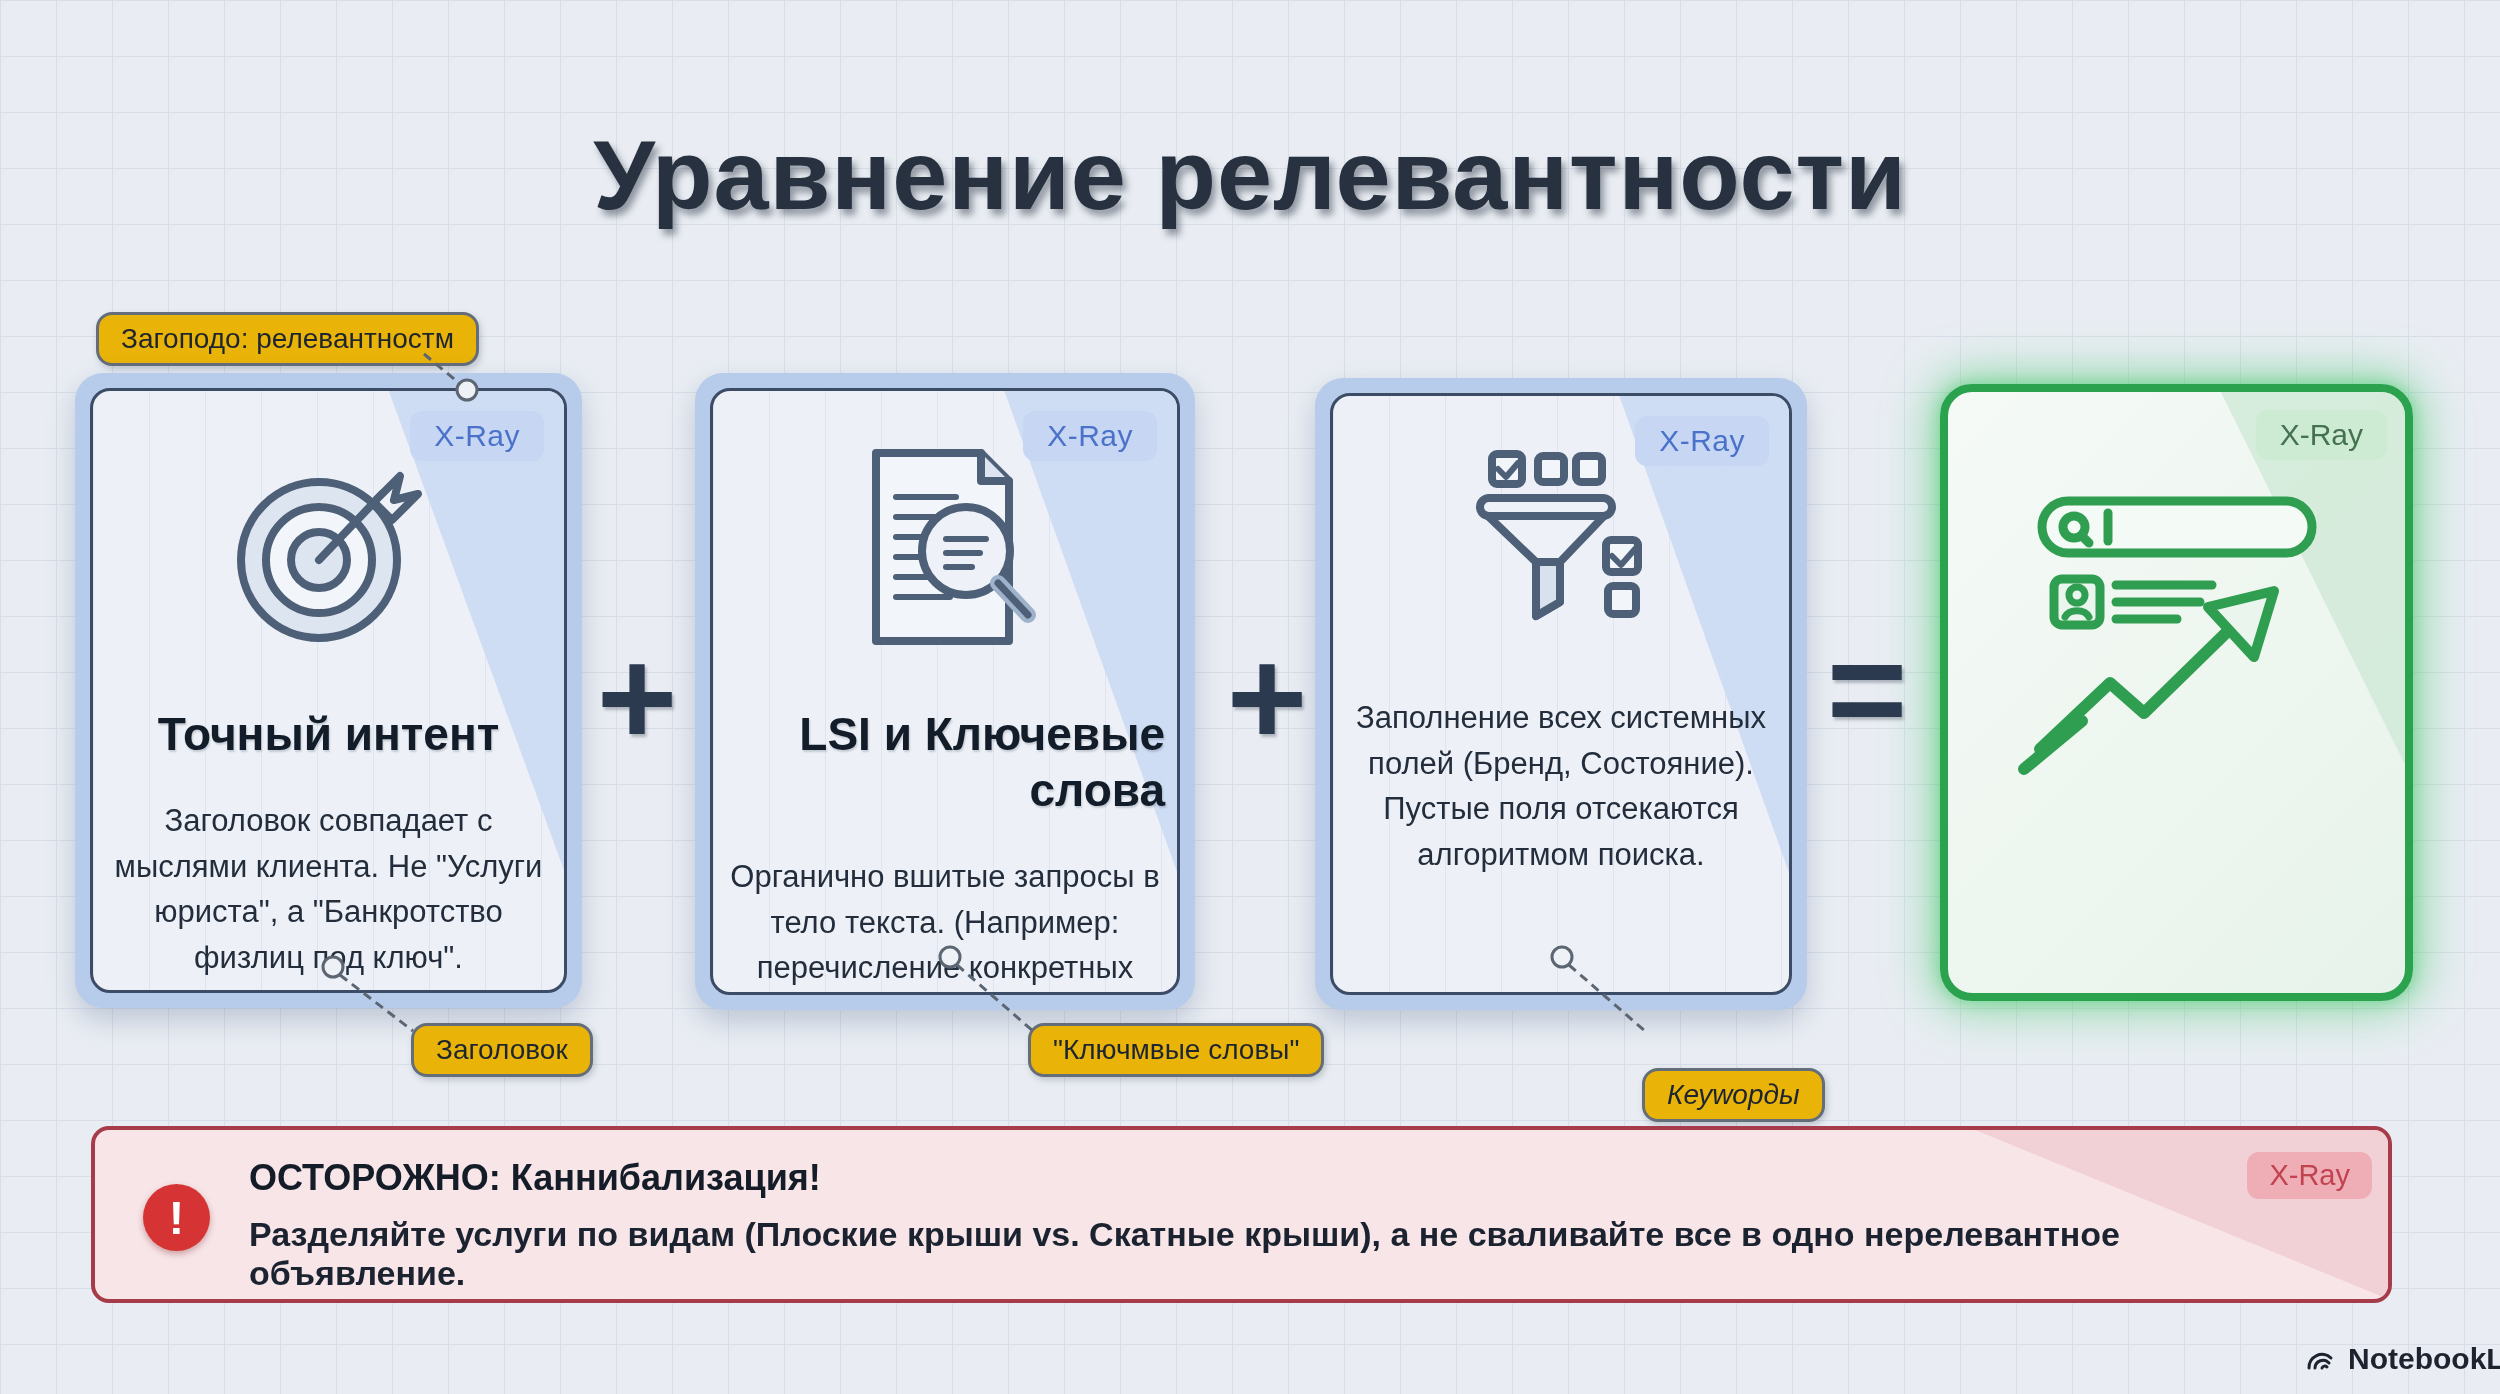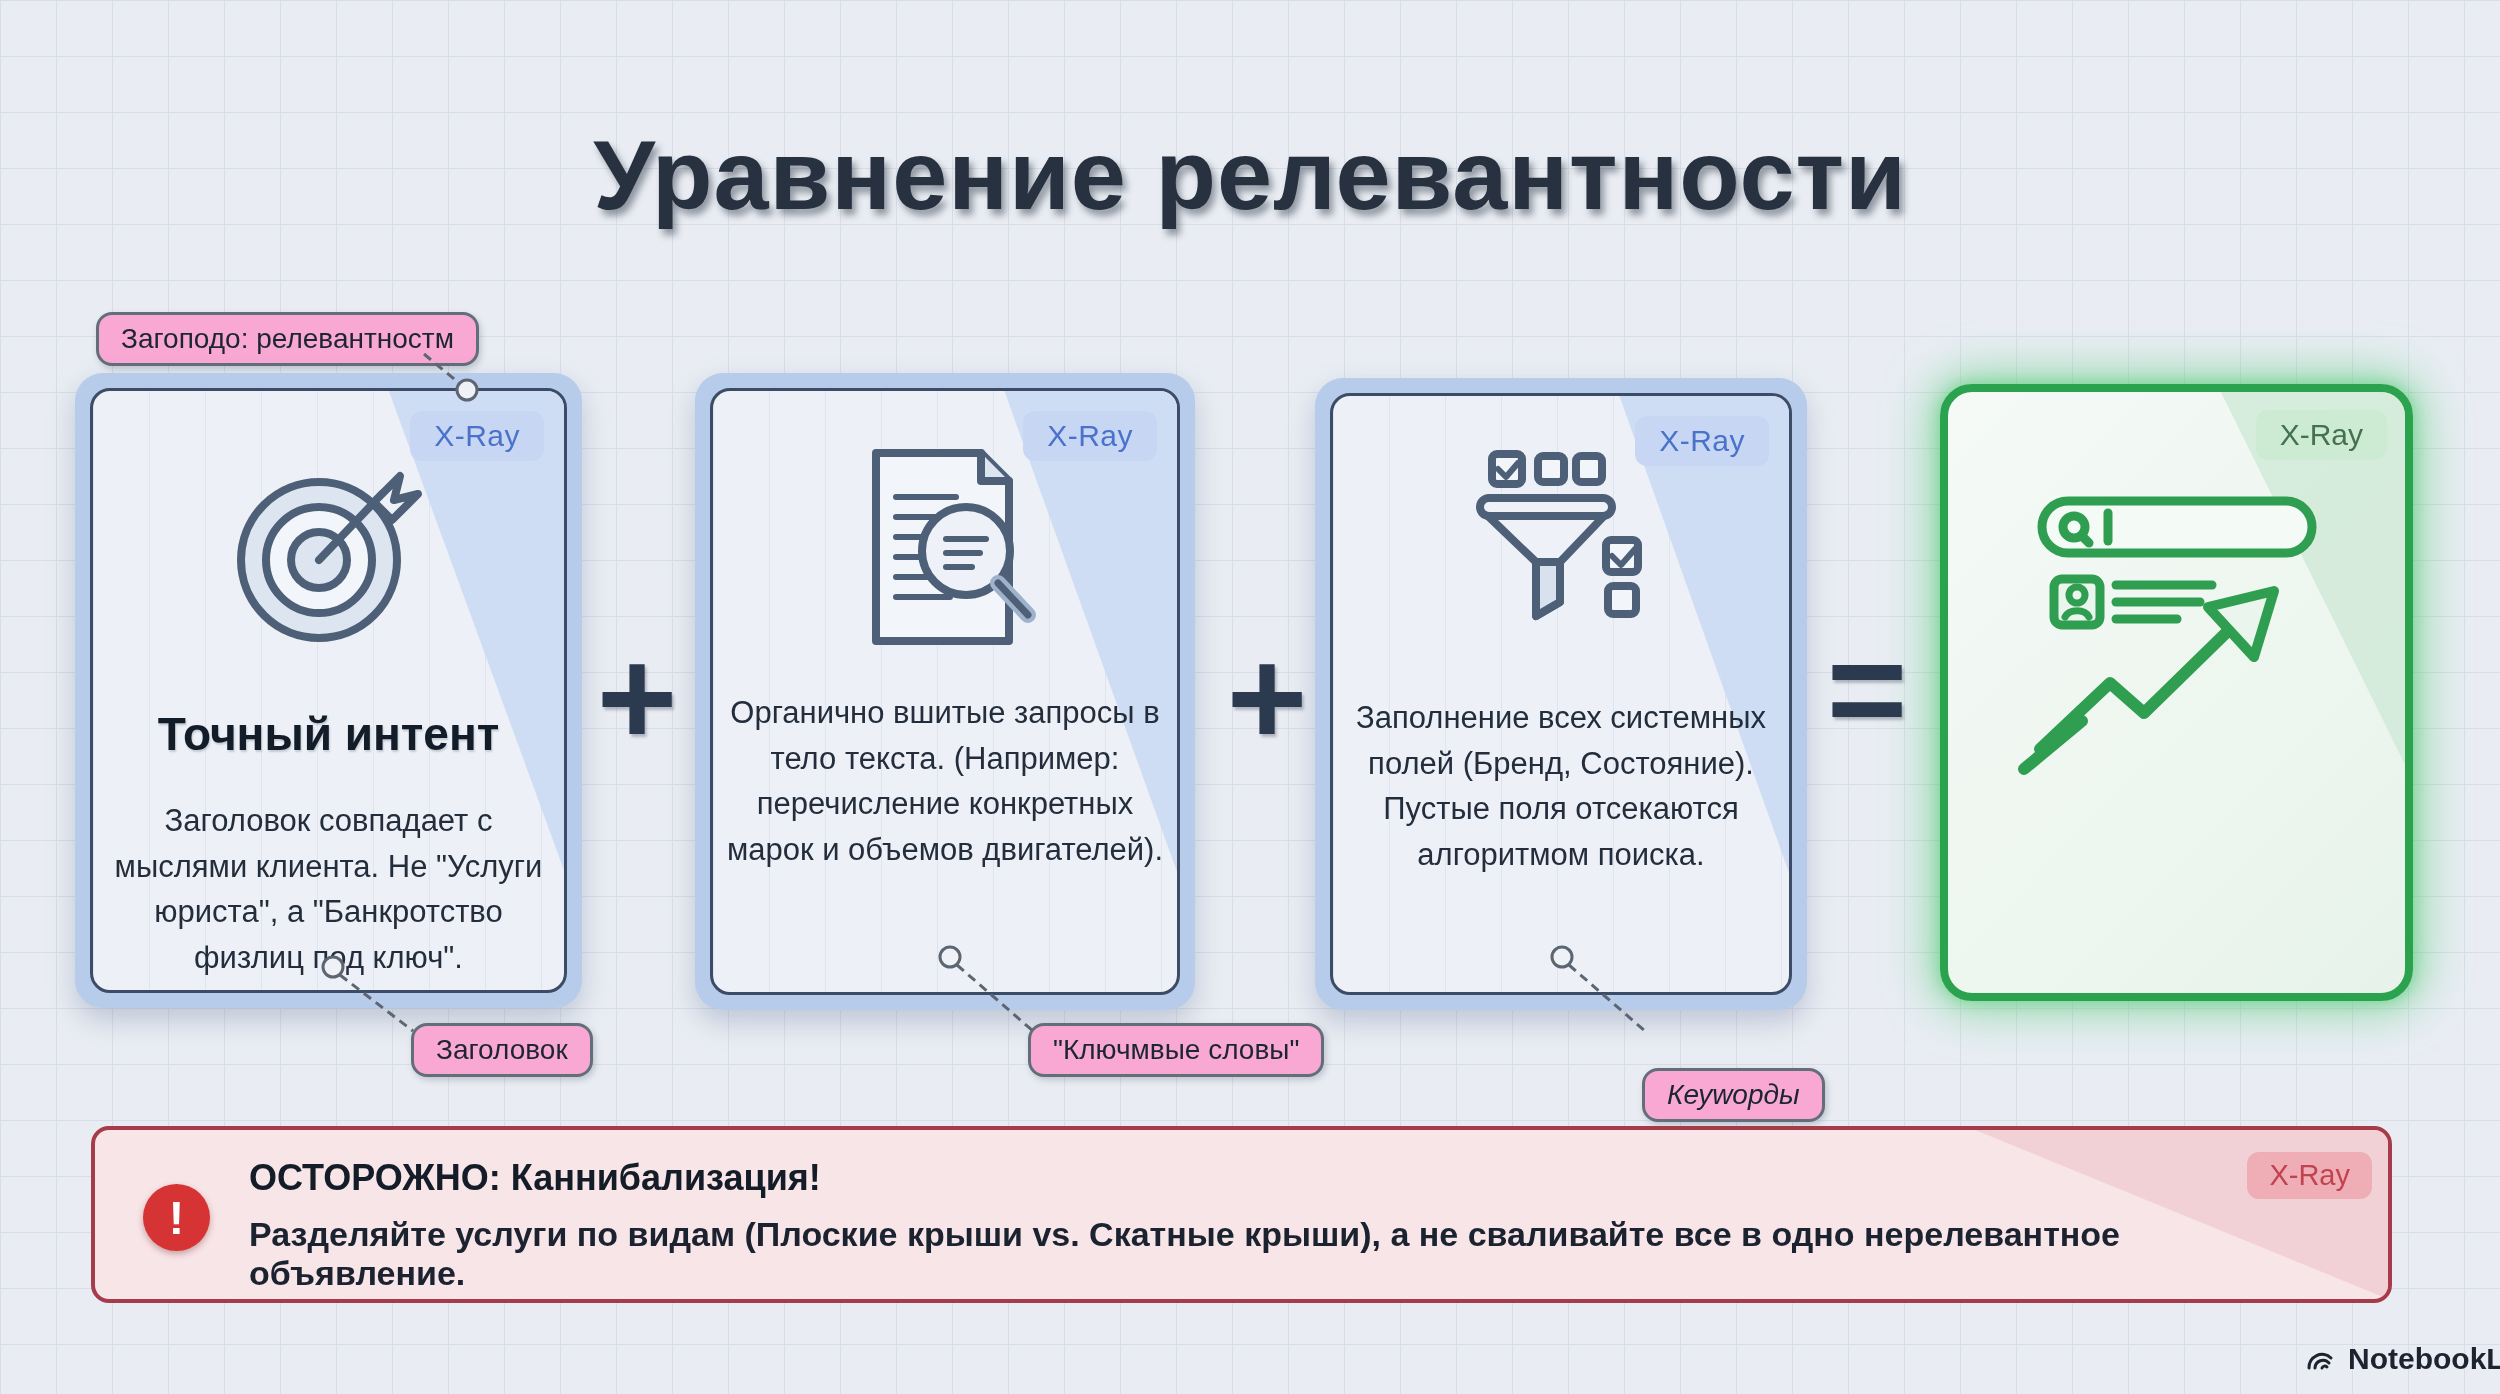--- a/index.html
+++ b/index.html
@@ -20,21 +20,21 @@
   .main-title {
     position:absolute; left:0; top:118px; width:2500px;
     text-align:center; font-size:99px; font-weight:700;
     letter-spacing:1px; color:#27313f;
     text-shadow:4px 6px 7px rgba(35,45,60,0.45);
   }
 
   
   .pill {
     position:absolute; display:inline-block;
-    background:#f9a8d4; border:3px solid #646d7a; border-radius:16px;
+    background:#eab308; border:3px solid #646d7a; border-radius:16px;
     padding:8px 22px; font-size:28px; color:#1d2531;
     box-shadow:2px 3px 6px rgba(60,70,90,0.25);
     white-space:nowrap;
   }
 
   
   .card-frame {
     position:absolute;
     background:#b7cbea;
     border-radius:28px;
@@ -189,20 +189,21 @@
         <line x1="58" y1="138" x2="100" y2="138" stroke-width="6"></line>
         <line x1="58" y1="158" x2="112" y2="158" stroke-width="6"></line>
         <circle cx="128" cy="112" r="44" fill="#eef2f8"></circle>
         <line x1="108" y1="100" x2="148" y2="100" stroke-width="6"></line>
         <line x1="108" y1="114" x2="142" y2="114" stroke-width="6"></line>
         <line x1="108" y1="128" x2="134" y2="128" stroke-width="6"></line>
         <line x1="160" y1="144" x2="190" y2="176" stroke-width="16" stroke="#9fb2cc"></line>
         <line x1="160" y1="144" x2="190" y2="176" stroke-width="7"></line>
       </svg>
     </div>
+    <div class="card-title">LSI и Ключевые слова</div>
     <div class="card-body">Органично вшитые запросы в тело текста. (Например: перечисление конкретных марок и объемов двигателей).</div>
   </div>
 </div>
 
 <div class="card-frame" style="left:1315px; top:378px; width:492px; height:632px;">
   <div class="card-inner">
     <div class="corner-blue"></div>
     <div class="xray-badge">X-Ray</div>
     <div class="card-icon">
       <svg class="icon-blue" width="215" height="215" viewBox="0 0 215 215">

